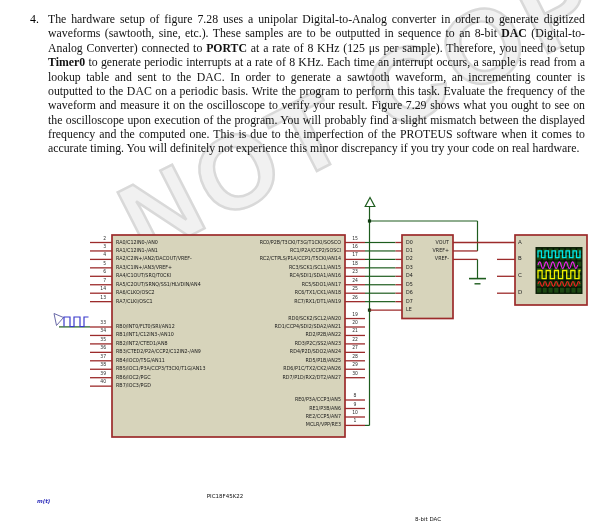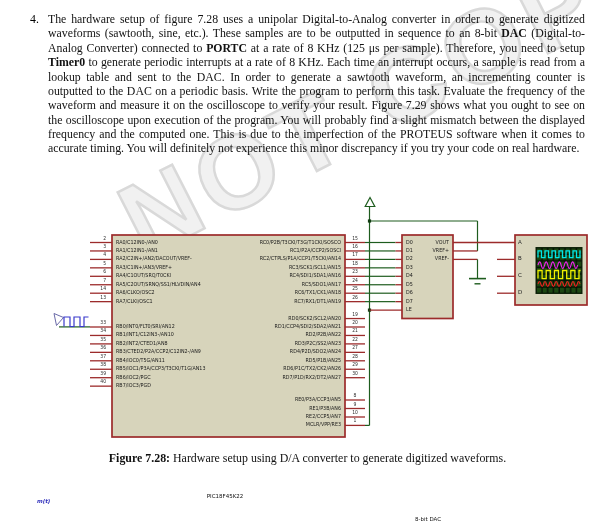--- a/index.html
+++ b/index.html
@@ -236,16 +236,13 @@
         <div class="lbl pl-right" style="left: 349px; top: 49.5px; width: 100px;">VOUT</div>
         <div class="lbl pl-right" style="left: 349px; top: 57.95px; width: 100px;">VREF+</div>
         <div class="lbl pl-right" style="left: 349px; top: 66.4px; width: 100px;">VREF-</div>
         <div class="lbl pl-chan" style="left: 518px; top: 49.5px;">A</div>
         <div class="lbl pl-chan" style="left: 518px; top: 66.4px;">B</div>
         <div class="lbl pl-chan" style="left: 518px; top: 83.3px;">C</div>
         <div class="lbl pl-chan" style="left: 518px; top: 100.2px;">D</div>
       </div>
   </div>
 
-  <div class="caption">
-    <b>Figure 7.28:</b><span> Hardware setup using D/A converter to generate digitized waveforms.</span>
-  </div>
 </div>
 
 </body></html>

